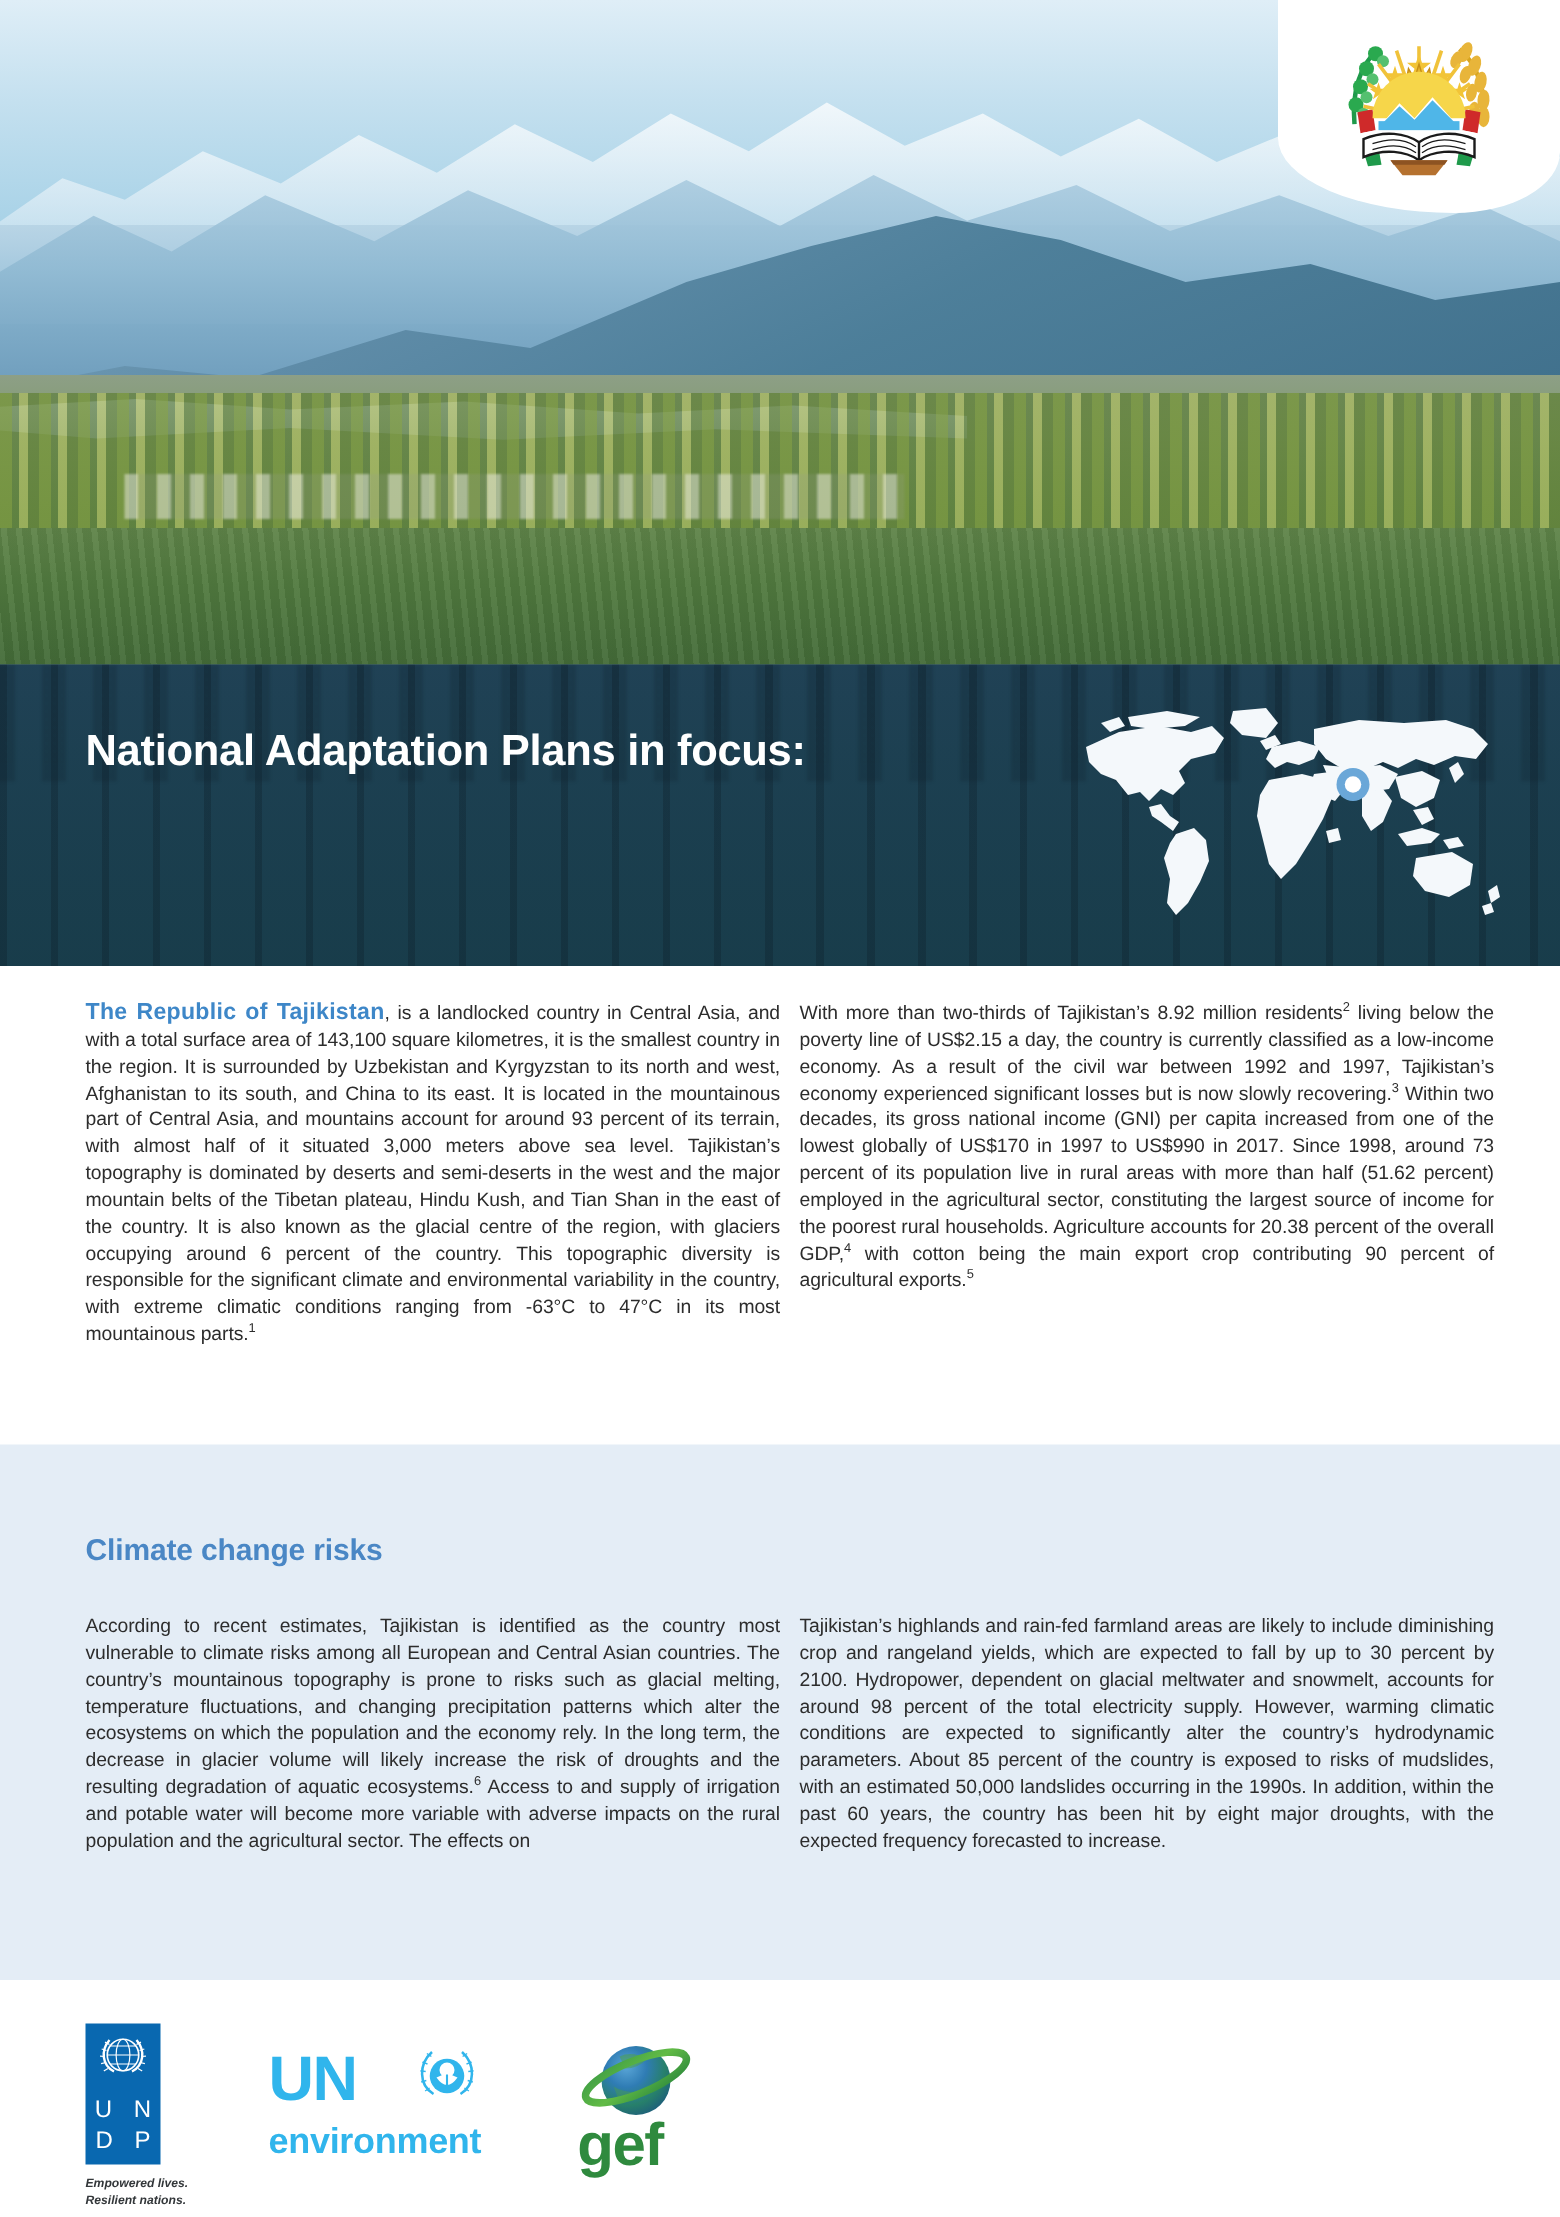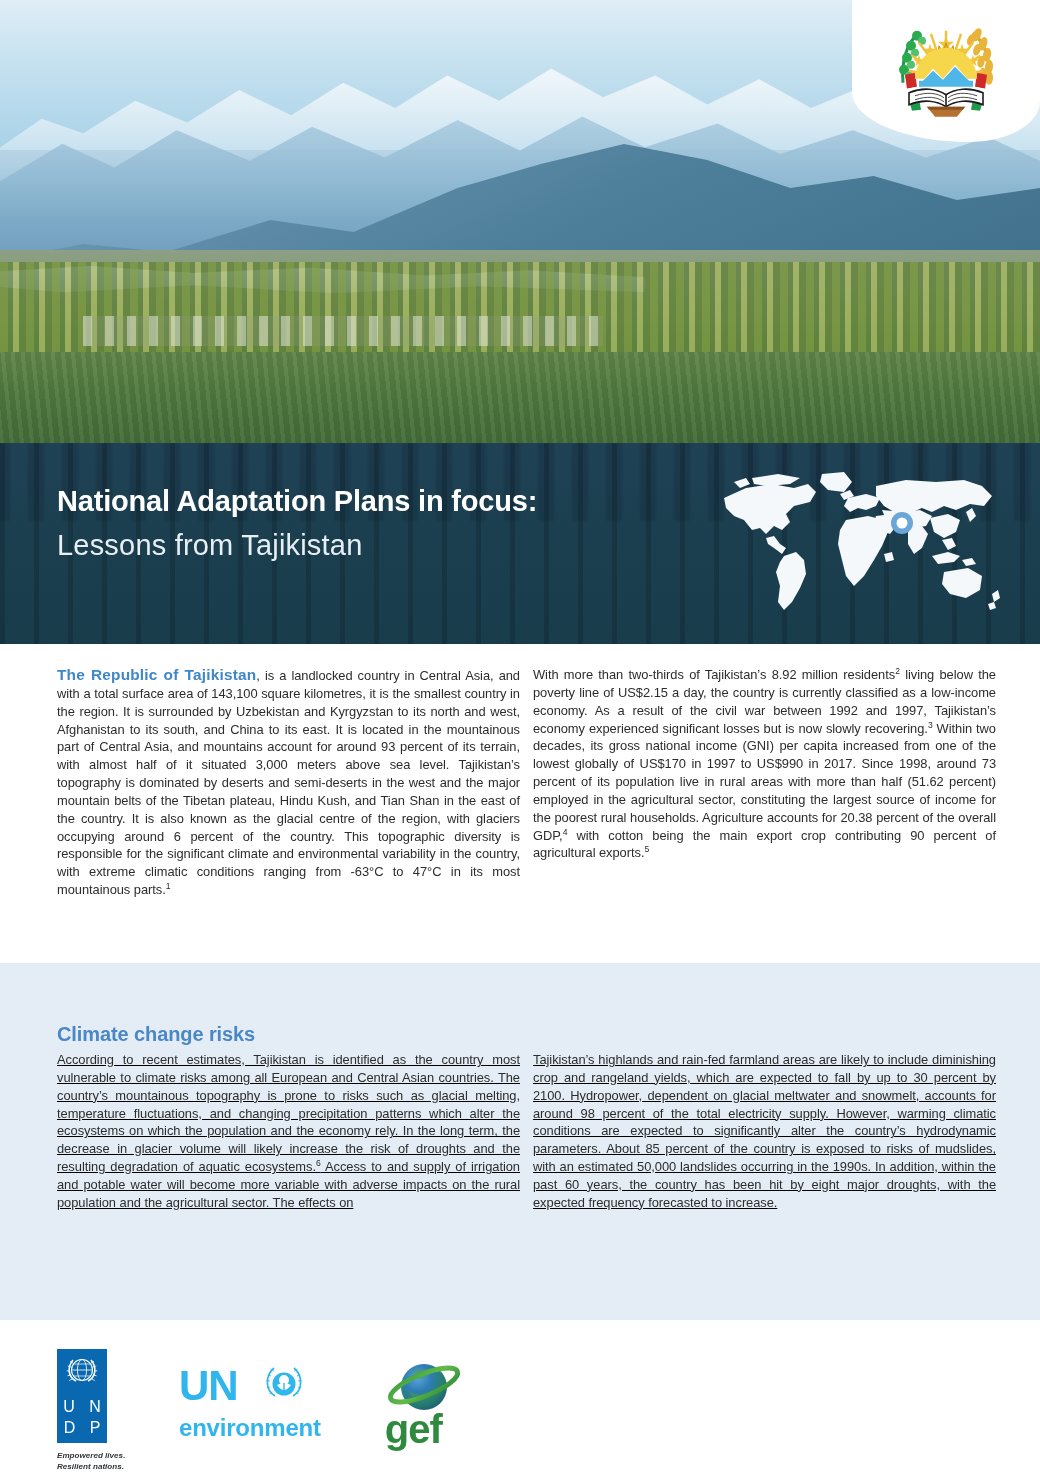--- a/index.html
+++ b/index.html
@@ -161,21 +161,21 @@
     position:absolute; left:0; right:0; bottom:5px;
     color:#fff; font-size:16px; font-weight:400; text-align:center; line-height:21px;
     letter-spacing:5px; padding-left:5px;
   }
   .undp-tag {
     margin-top:7px; font-size:8.1px; font-style:italic; font-weight:700;
     color:#33373a; line-height:11.2px; white-space:nowrap;text-align:right;
   }
 
   .une-wrap { padding-top:14px; }
-  .une-top { display:flex; align-items:center; gap:23px; }
+  .une-top { display:flex; align-items:center; gap:23px;justify-content:space-between; }
   .une-un { font-size:42px; font-weight:700; color:#30b5ec; line-height:.85; letter-spacing:-1px; }
   .une-word { font-size:24px; font-weight:700; color:#30b5ec; letter-spacing:-.2px; margin-top:5px; }
 
   .gef-wrap { padding-top:8px; width:92px; }
   .gef-word {
     font-size:40px; font-weight:700; color:#2f8a3e; line-height:.8;
     letter-spacing:-1px; margin-top:-10px;
   }
 </style>
 </head>
@@ -276,21 +276,20 @@
       <path d="M42 94 L80 94 L78 97 L44 97 Z" fill="#8d5322"></path>
     </svg>
   </div>
 
   <div class="title-band">
     <div class="band-trees"></div>
     <div class="band-trees2"></div>
 
     <div class="title-text">
       <div class="title-line1">National Adaptation Plans in focus:</div>
-      <div class="title-line2">Lessons from Tajikistan</div>
     </div>
 
     <svg class="worldmap" width="300" height="150" viewBox="0 0 300 150">
       <g fill="#f4f8fb">
 
         <path d="M8 30 L30 20 L56 16 L78 20 L92 16 L100 24 L94 34 L78 38 L70 46
                  L74 54 L66 62 L58 58 L50 66 L44 60 L36 62 L28 52 L18 48 L10 40 Z"></path>
         <path d="M36 10 L62 6 L84 10 L74 16 L52 18 L38 16 Z"></path>
         <path d="M18 14 L30 10 L34 16 L24 20 Z"></path>
 
@@ -342,21 +341,21 @@
       </div>
       <div class="col">
         <p class="body"><span>With more than two-thirds of Tajikistan’s 8.92 million residents</span><sup>2</sup><span> living below the poverty line of US$2.15 a day, the country is currently classified as a low-income economy. As a result of the civil war between 1992 and 1997, Tajikistan’s economy experienced significant losses but is now slowly recovering.</span><sup>3</sup><span> Within two decades, its gross national income (GNI) per capita increased from one of the lowest globally of US$170 in 1997 to US$990 in 2017. Since 1998, around 73 percent of its population live in rural areas with more than half (51.62 percent) employed in the agricultural sector, constituting the largest source of income for the poorest rural households. Agriculture accounts for 20.38 percent of the overall GDP,</span><sup>4</sup><span> with cotton being the main export crop contributing 90 percent of agricultural exports.</span><sup>5</sup></p>
       </div>
     </div>
   </div>
 
   <div class="sec-blue">
     <h2 class="section-title" style="position:absolute; left:57px; top:60px;">Climate change risks</h2>
 
-    <div class="cols" style="top:88px;text-decoration:underline;">
+    <div class="cols" style="top:112px;">
       <div class="col">
         <p class="body"><span>According to recent estimates, Tajikistan is identified as the country most vulnerable to climate risks among all European and Central Asian countries. The country’s mountainous topography is prone to risks such as glacial melting, temperature fluctuations, and changing precipitation patterns which alter the ecosystems on which the population and the economy rely. In the long term, the decrease in glacier volume will likely increase the risk of droughts and the resulting degradation of aquatic ecosystems.</span><sup>6</sup><span> Access to and supply of irrigation and potable water will become more variable with adverse impacts on the rural population and the agricultural sector. The effects on</span></p>
       </div>
       <div class="col">
         <p class="body">Tajikistan’s highlands and rain-fed farmland areas are likely to include diminishing crop and rangeland yields, which are expected to fall by up to 30 percent by 2100. Hydropower, dependent on glacial meltwater and snowmelt, accounts for around 98 percent of the total electricity supply. However, warming climatic conditions are expected to significantly alter the country’s hydrodynamic parameters. About 85 percent of the country is exposed to risks of mudslides, with an estimated 50,000 landslides occurring in the 1990s. In addition, within the past 60 years, the country has been hit by eight major droughts, with the expected frequency forecasted to increase.</p>
       </div>
     </div>
   </div>
 
   <div class="footer">

